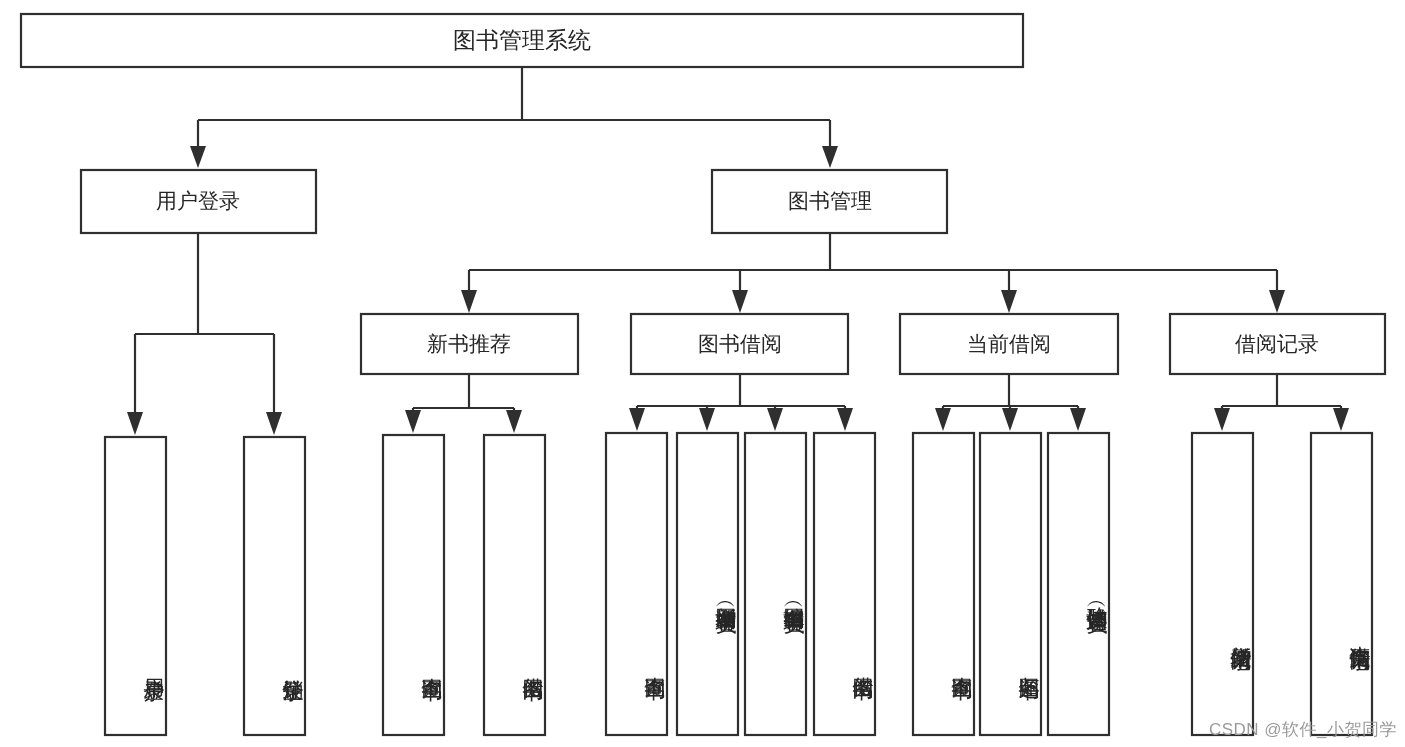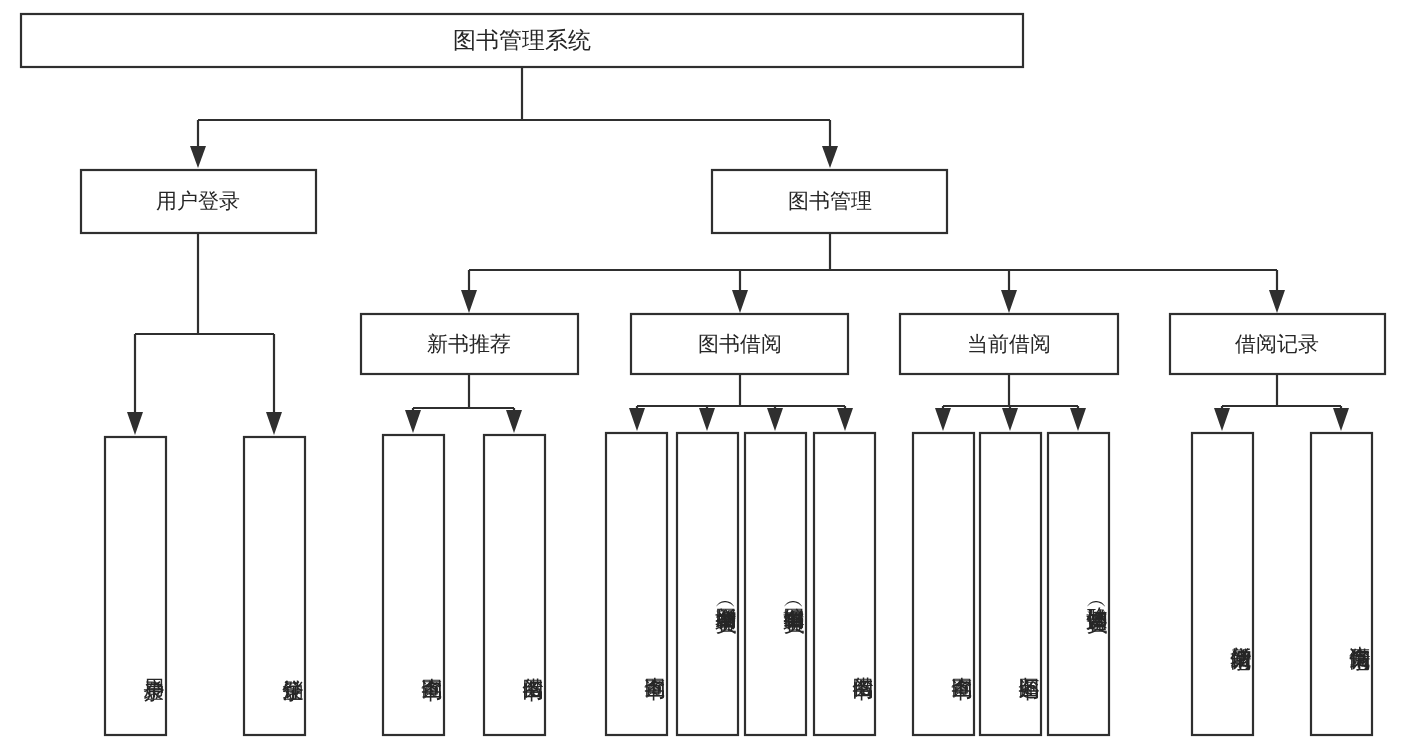--- a/index.html
+++ b/index.html
@@ -231,14 +231,15 @@
   <div class="leaf-label" style="left:745px; top:433px; width:61px; height:302px; padding-top:10px;">编辑图书（管理员）</div>
   <div class="leaf-label" style="left:814px; top:433px; width:61px; height:302px; padding-top:78px;">借阅图书</div>
 
   <div class="leaf-label" style="left:913px; top:433px; width:61px; height:302px; padding-top:78px;">查询图书</div>
   <div class="leaf-label" style="left:980px; top:433px; width:61px; height:302px; padding-top:78px;">归还图书</div>
   <div class="leaf-label" style="left:1048px; top:433px; width:61px; height:302px; padding-top:10px;">确认归还（管理员）</div>
 
   <div class="leaf-label" style="left:1192px; top:433px; width:61px; height:302px; padding-top:48px;">新增借阅记录</div>
   <div class="leaf-label" style="left:1311px; top:433px; width:61px; height:302px; padding-top:48px;">查询借阅记录</div>
 
+  <div class="watermark">CSDN @软件_小贺同学</div>
 
 </div>
 
 </body></html>

